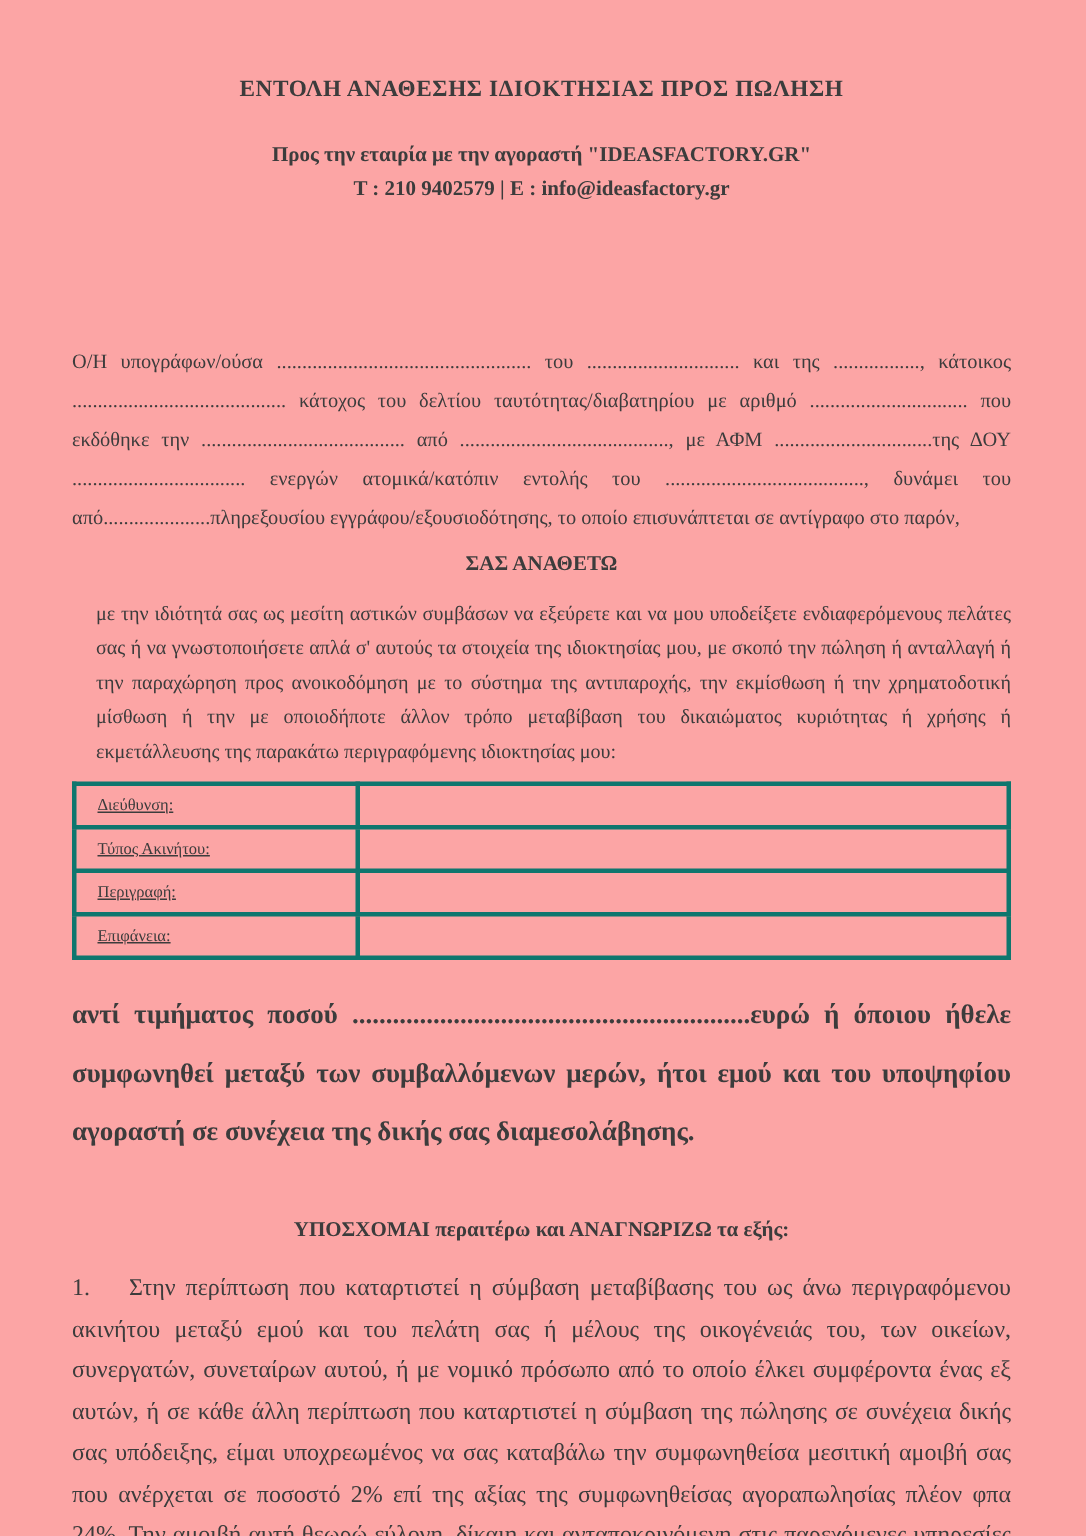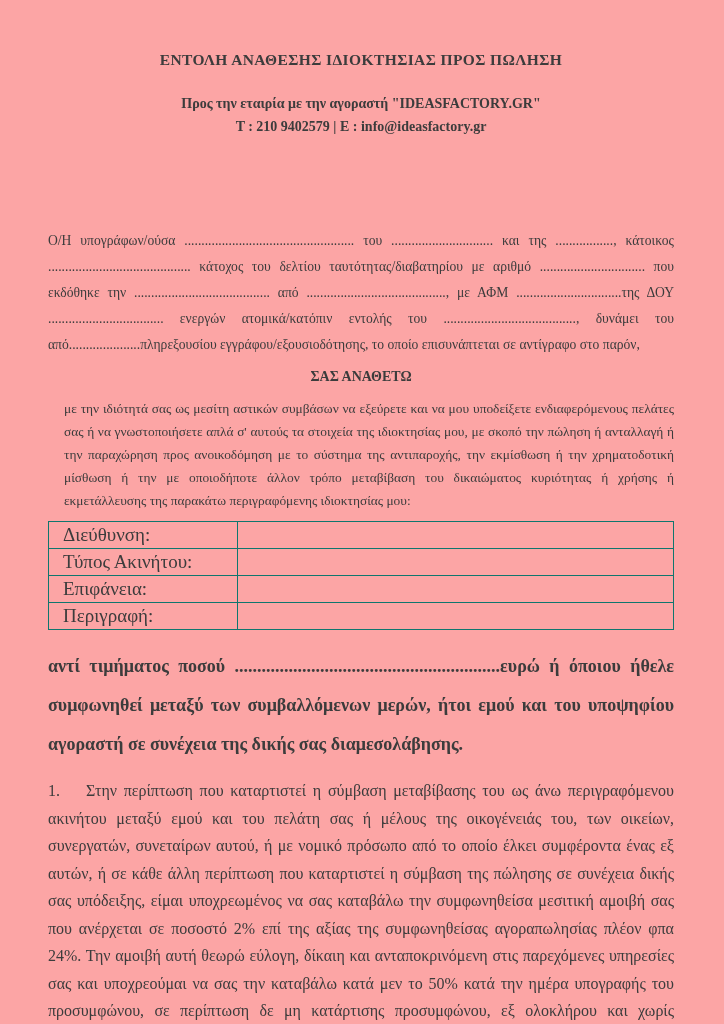--- a/index.html
+++ b/index.html
@@ -42,24 +42,25 @@
     line-height: 23px;
     text-align: justify;
   }
   table.prop-table {
     width: 100%;
     border-collapse: collapse;
     margin-top: 9px;
     table-layout: fixed;
   }
   table.prop-table td {
-    border: 1px solid #0f766e;
+    border: 3px solid #0f766e;
     height: 24px;
-    font-size: 19px;
+    font-size: 11px;
     vertical-align: middle;
+    text-decoration: underline;
   }
   td.cell-label { width: 28.5%; padding: 1px 8px 1px 14px; }
   td.cell-value { width: 71.5%; padding: 1px 8px; }
 
   .price-para {
     margin: 17px 0 0 0;
     font-size: 18px;
     line-height: 39px;
     text-align: justify;
     font-weight: bold;
@@ -96,28 +97,29 @@
     <tbody>
       <tr>
         <td class="cell-label">Διεύθυνση:</td>
         <td class="cell-value"></td>
       </tr>
       <tr>
         <td class="cell-label">Τύπος Ακινήτου:</td>
         <td class="cell-value"></td>
       </tr>
       <tr>
-        <td class="cell-label">Επιφάνεια:</td>
+        <td class="cell-label">Περιγραφή:</td>
         <td class="cell-value"></td>
       </tr>
       <tr>
-        <td class="cell-label">Περιγραφή:</td>
+        <td class="cell-label">Επιφάνεια:</td>
         <td class="cell-value"></td>
       </tr>
     </tbody>
   </table>
 
   <p class="price-para">αντί τιμήματος ποσού ...........................................................ευρώ ή όποιου ήθελε συμφωνηθεί μεταξύ των συμβαλλόμενων μερών, ήτοι εμού και του υποψηφίου αγοραστή σε συνέχεια της δικής σας διαμεσολάβησης.</p>
 
+  <p class="section-heading promise-heading">ΥΠΟΣΧΟΜΑΙ περαιτέρω και ΑΝΑΓΝΩΡΙΖΩ τα εξής:</p>
 
   <p class="term-para"><span class="term-num">1.</span><span class="term-tab"></span><span>Στην περίπτωση που καταρτιστεί η σύμβαση μεταβίβασης του ως άνω περιγραφόμενου ακινήτου μεταξύ εμού και του πελάτη σας ή μέλους της οικογένειάς του, των οικείων, συνεργατών, συνεταίρων αυτού, ή με νομικό πρόσωπο από το οποίο έλκει συμφέροντα ένας εξ αυτών, ή σε κάθε άλλη περίπτωση που καταρτιστεί η σύμβαση της πώλησης σε συνέχεια δικής σας υπόδειξης, είμαι υποχρεωμένος να σας καταβάλω την συμφωνηθείσα μεσιτική αμοιβή σας που ανέρχεται σε ποσοστό 2% επί της αξίας της συμφωνηθείσας αγοραπωλησίας πλέον φπα 24%. Την αμοιβή αυτή θεωρώ εύλογη, δίκαιη και ανταποκρινόμενη στις παρεχόμενες υπηρεσίες σας και υποχρεούμαι να σας την καταβάλω κατά μεν το 50% κατά την ημέρα υπογραφής του προσυμφώνου, σε περίπτωση δε μη κατάρτισης προσυμφώνου, εξ ολοκλήρου και χωρίς</span></p>
 
 </div>
 
 </body></html>

